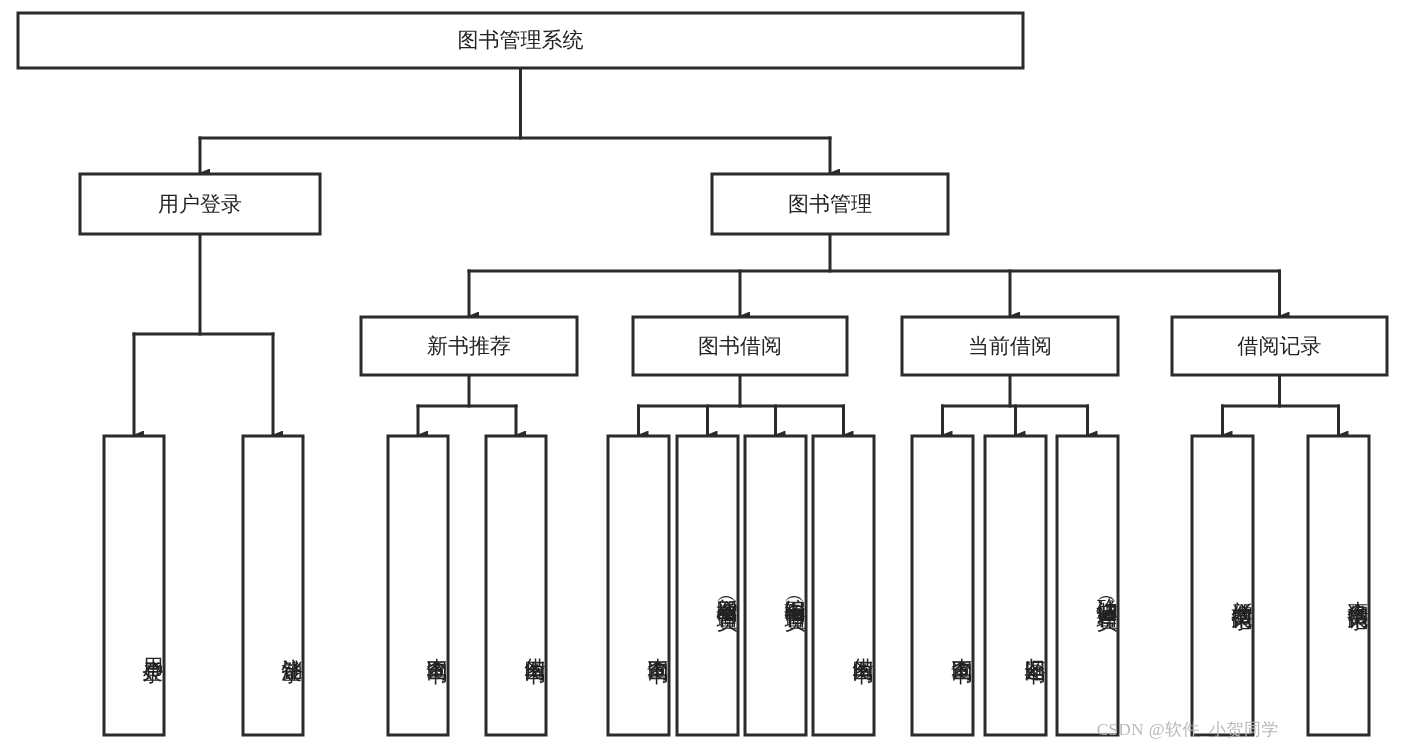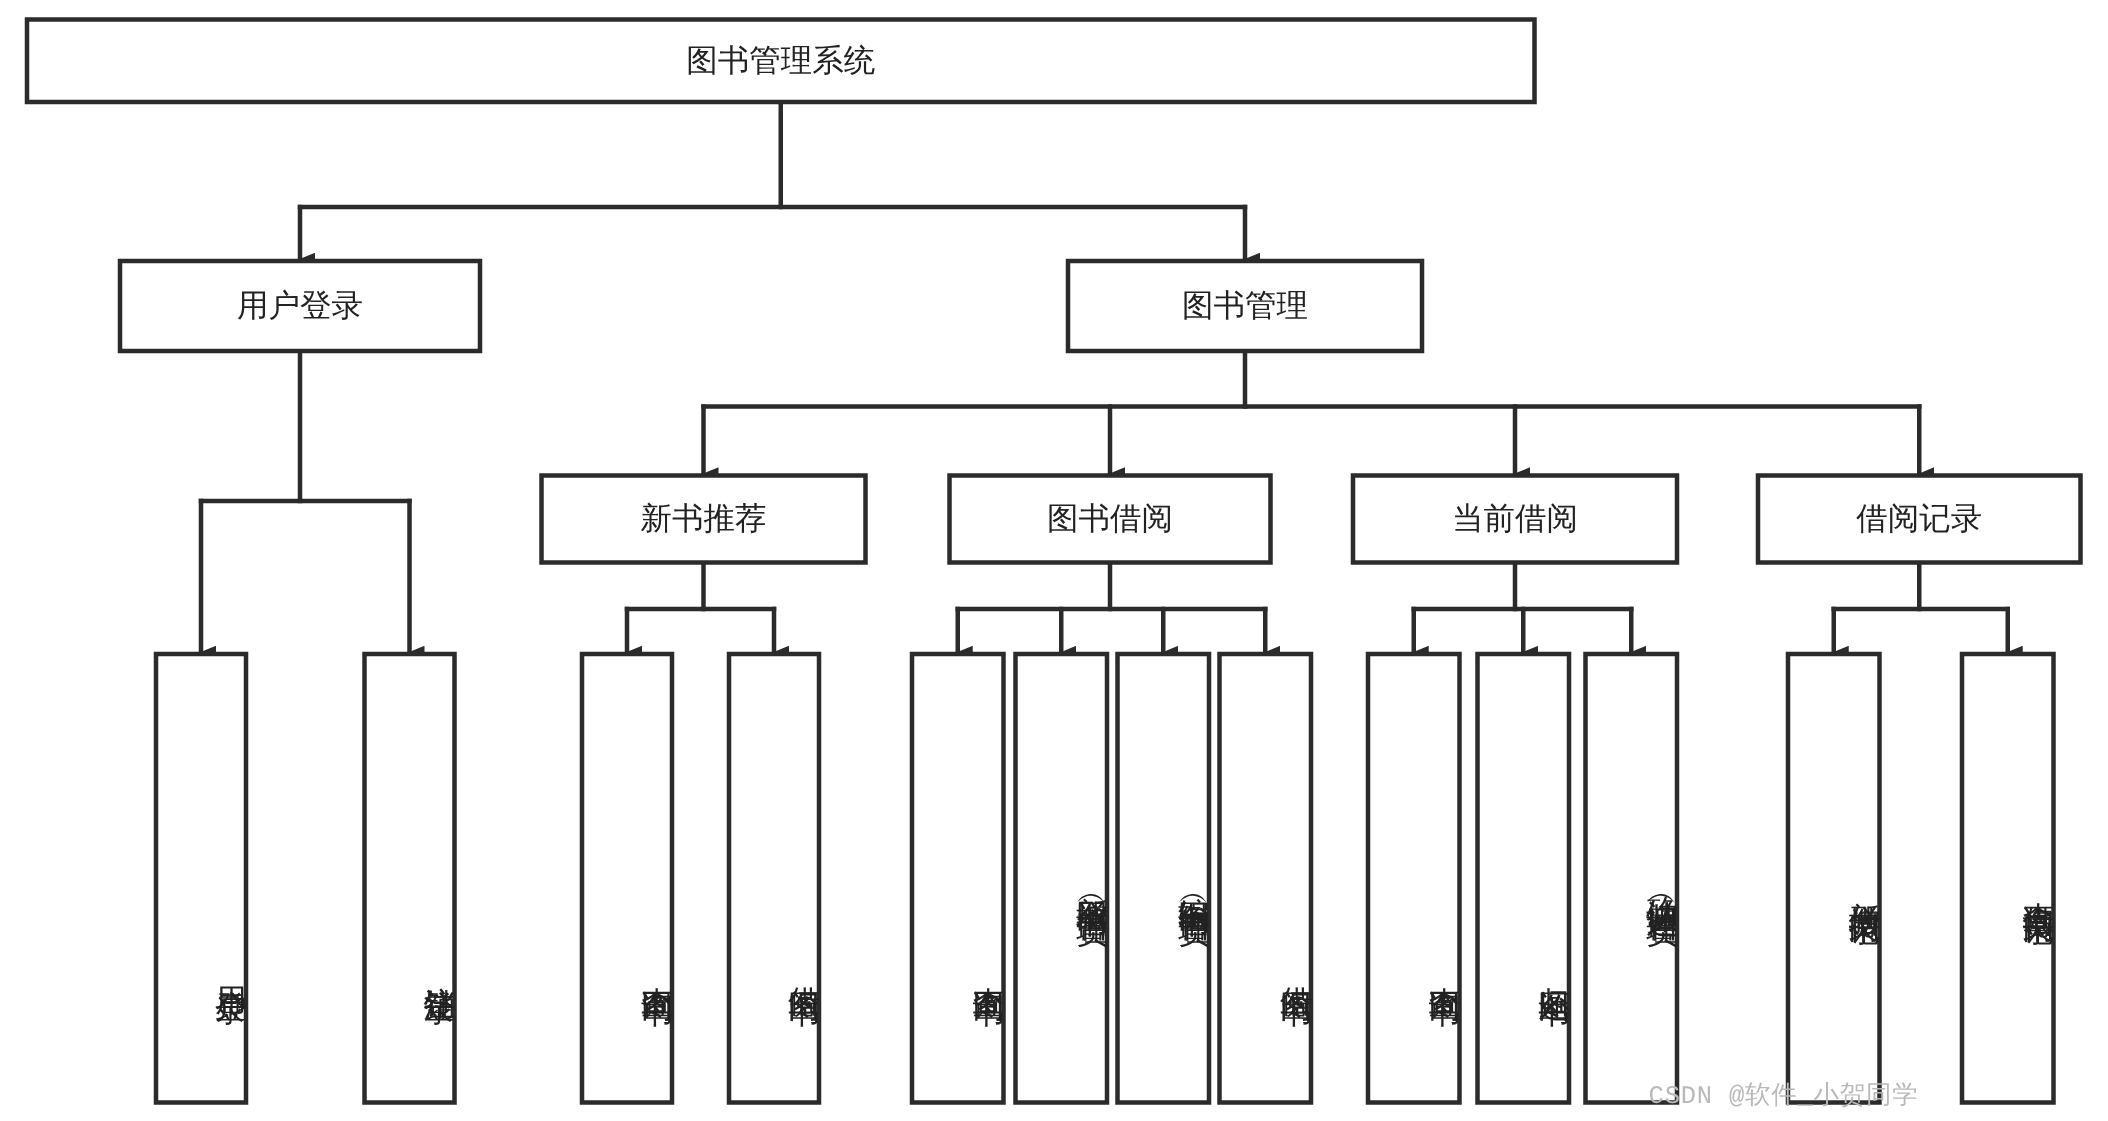--- a/index.html
+++ b/index.html
@@ -58,21 +58,21 @@
     white-space: nowrap;
     display: flex;
     align-items: flex-start;
     justify-content: center;
     pointer-events: none;
   }
   .watermark {
     position: absolute;
     right: 8px;
     bottom: 6px;
-    font-family: Liberation Mono, monospace;
+    font-family: Liberation Serif, serif;
     font-size: 17px;
     color: #b9b9b9;
     letter-spacing: 0.5px;
     white-space: nowrap;
   }
 </style>
 </head>
 <body>
 
 <div id="diagram-root">

